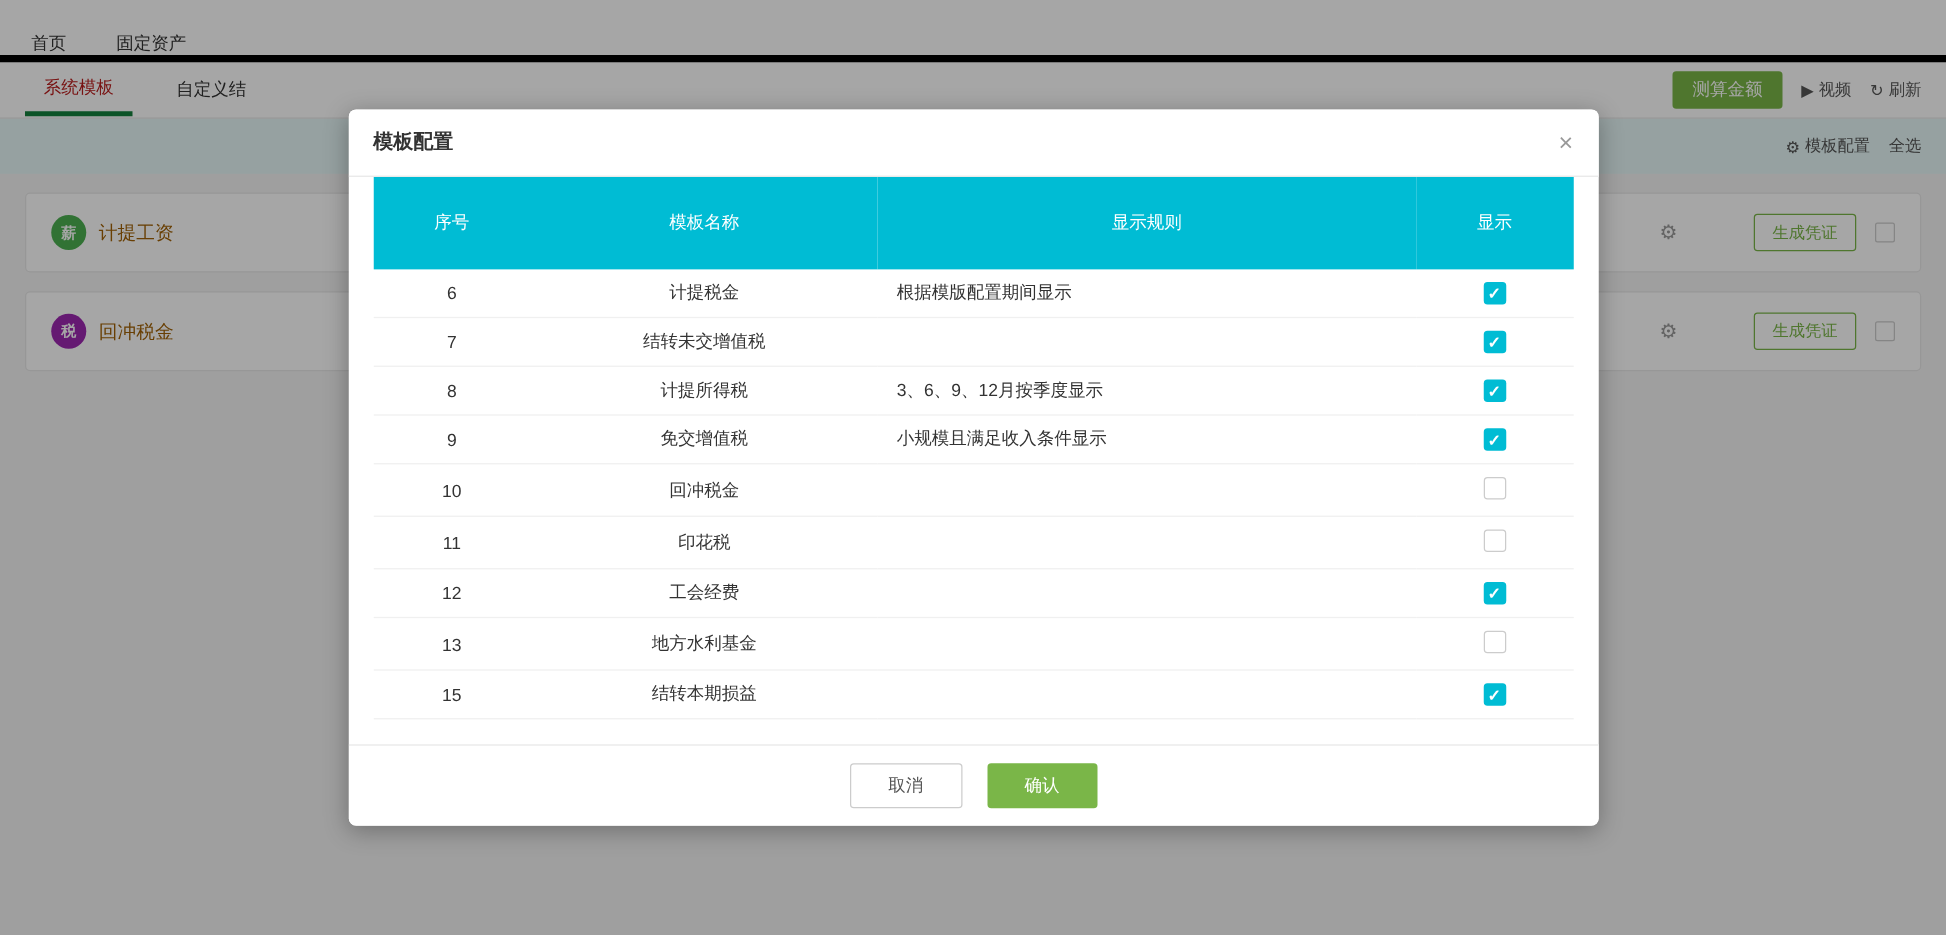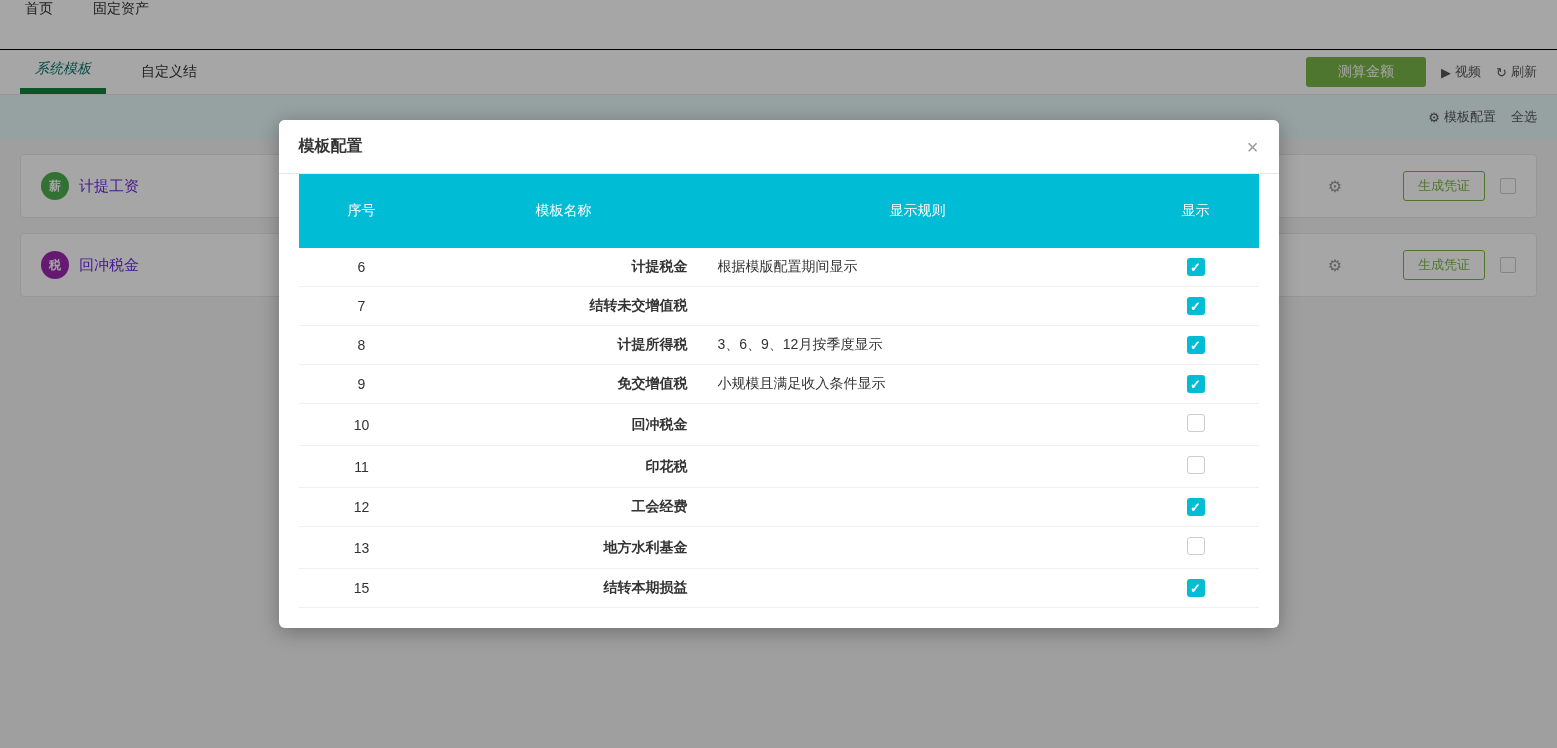--- a/index.html
+++ b/index.html
@@ -20,24 +20,24 @@
       background: #f5f5f5;
       position: absolute;
       top: 0; left: 0;
     }
 
     
     .top-nav {
       background: #fff;
       height: 50px;
       display: flex;
-      align-items: flex-start;
+      align-items: flex-end;
       padding: 0 20px;
       gap: 30px;
-      border-bottom: 1px solid #000000;
+      border-bottom: 6px solid #000000;
     }
     .top-nav-item {
       color: #333;
       font-size: 14px;
       cursor: pointer;
       padding: 0 5px;
     }
 
     
     .sub-nav {
@@ -49,40 +49,39 @@
       gap: 20px;
       border-bottom: 1px solid #e8e8e8;
     }
     .sub-nav-tab {
       padding: 10px 15px;
       cursor: pointer;
       font-size: 14px;
       color: #333;
     }
     .sub-nav-tab.active {
-      color: #0f766e;
-      border-bottom: 6px solid #15803d;
-      font-style: italic;
+      color: #b91c1c;
+      border-bottom: 4px solid #15803d;
     }
 
     
     .toolbar {
       background: #e6f7f7;
       height: 44px;
       display: flex;
       align-items: center;
       padding: 0 20px;
       justify-content: flex-end;
       gap: 15px;
     }
     .toolbar-btn-green {
       background: #7ab648;
       color: #fff;
       border: none;
-      padding: 6px 32px;
+      padding: 6px 16px;
       border-radius: 3px;
       cursor: pointer;
       font-size: 14px;
     }
     .toolbar-link {
       color: #555;
       cursor: pointer;
       font-size: 13px;
       display: flex;
       align-items: center;
@@ -118,21 +117,21 @@
       justify-content: center;
       color: white;
       font-size: 12px;
       font-weight: bold;
     }
     .card-icon.purple {
       background: #9c27b0;
     }
     .card-title {
       font-size: 15px;
-      color: #6d28d9;
+      color: #a16207;
     }
     .card-right {
       display: flex;
       align-items: center;
       gap: 15px;
     }
     .btn-generate {
       border: 1px solid #7ab648;
       color: #7ab648;
       background: transparent;
@@ -231,22 +230,21 @@
     .config-table tbody tr {
       border-bottom: 1px solid #f0f0f0;
     }
     .config-table tbody td {
       padding: 10px 15px;
       text-align: center;
       font-size: 14px;
       color: #333;
     }
     .config-table tbody td.name-col {
-      text-align: right;
-      font-weight: bold;
+      text-align: center;
     }
     .config-table tbody td.rule-col {
       text-align: left;
     }
 
     
     .cb-checked {
       width: 18px;
       height: 18px;
       background: #00bcd4;
@@ -433,13 +431,17 @@
           </tr>
           <tr>
             <td>15</td>
             <td class="name-col">结转本期损益</td>
             <td class="rule-col"></td>
             <td><div class="cb-checked"></div></td>
           </tr>
         </tbody>
     </table>
   </div>
+  <div class="modal-footer">
+    <button class="btn-cancel">取消</button>
+    <button class="btn-confirm">确认</button>
+  </div>
 </div>
 
 </body></html>

